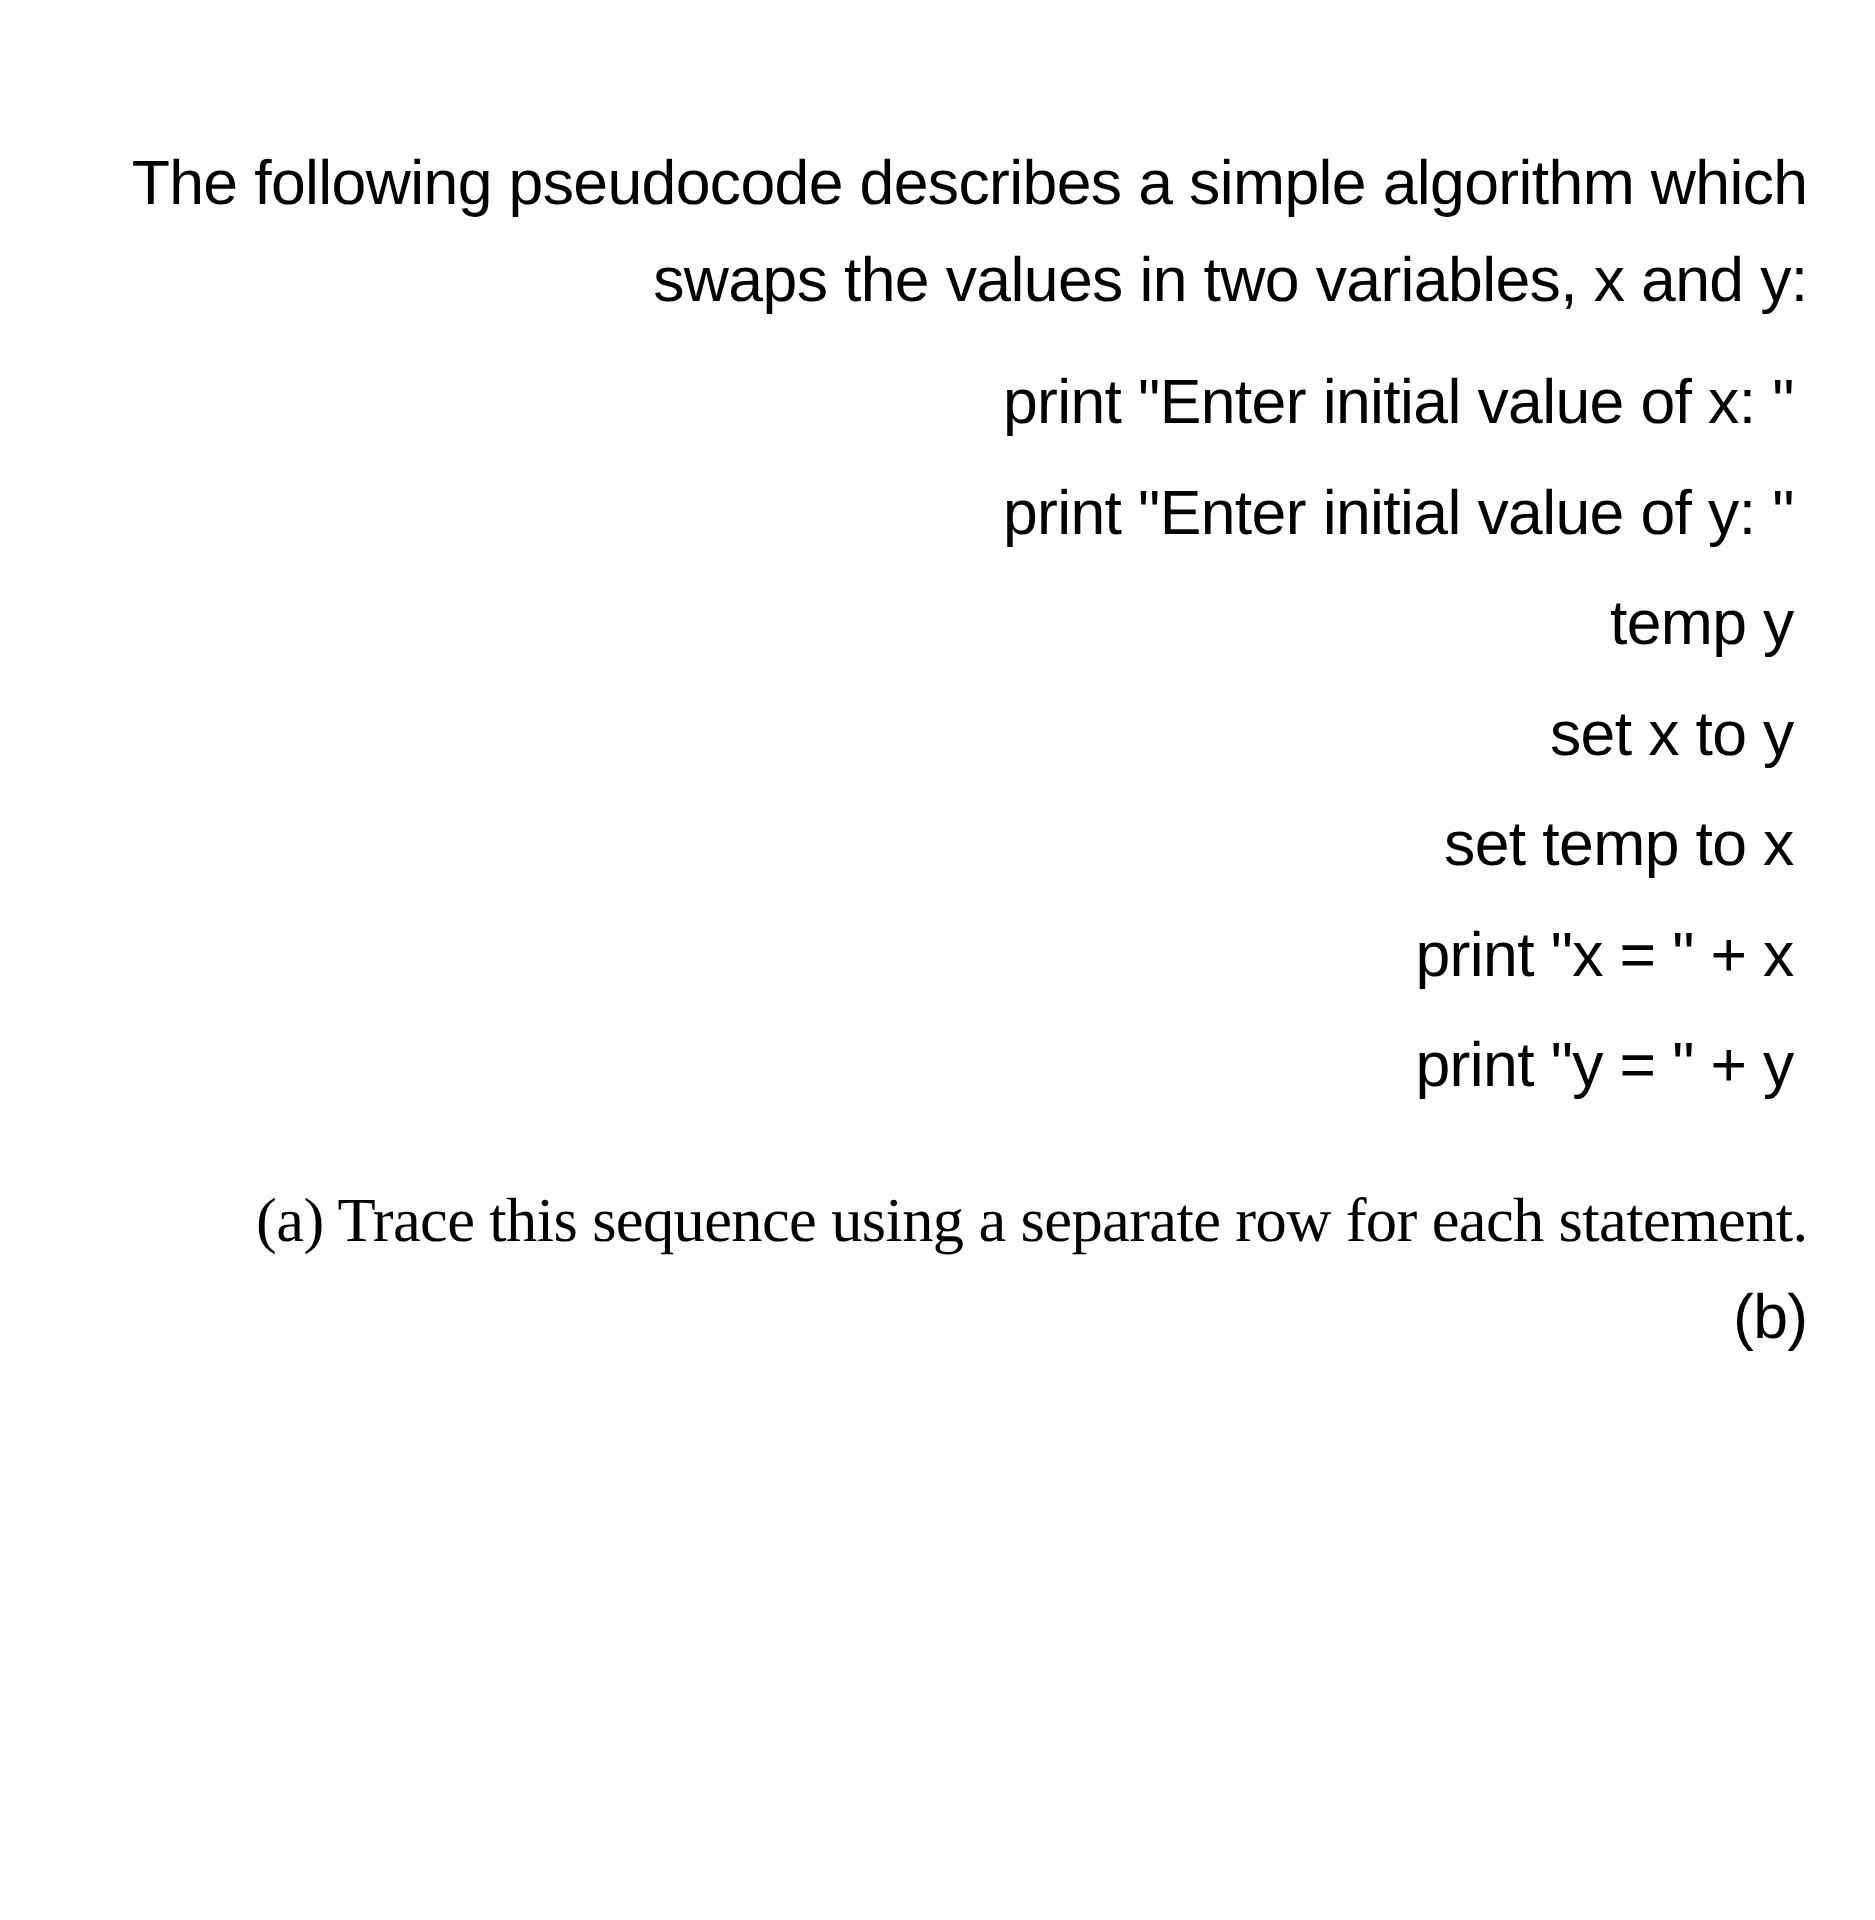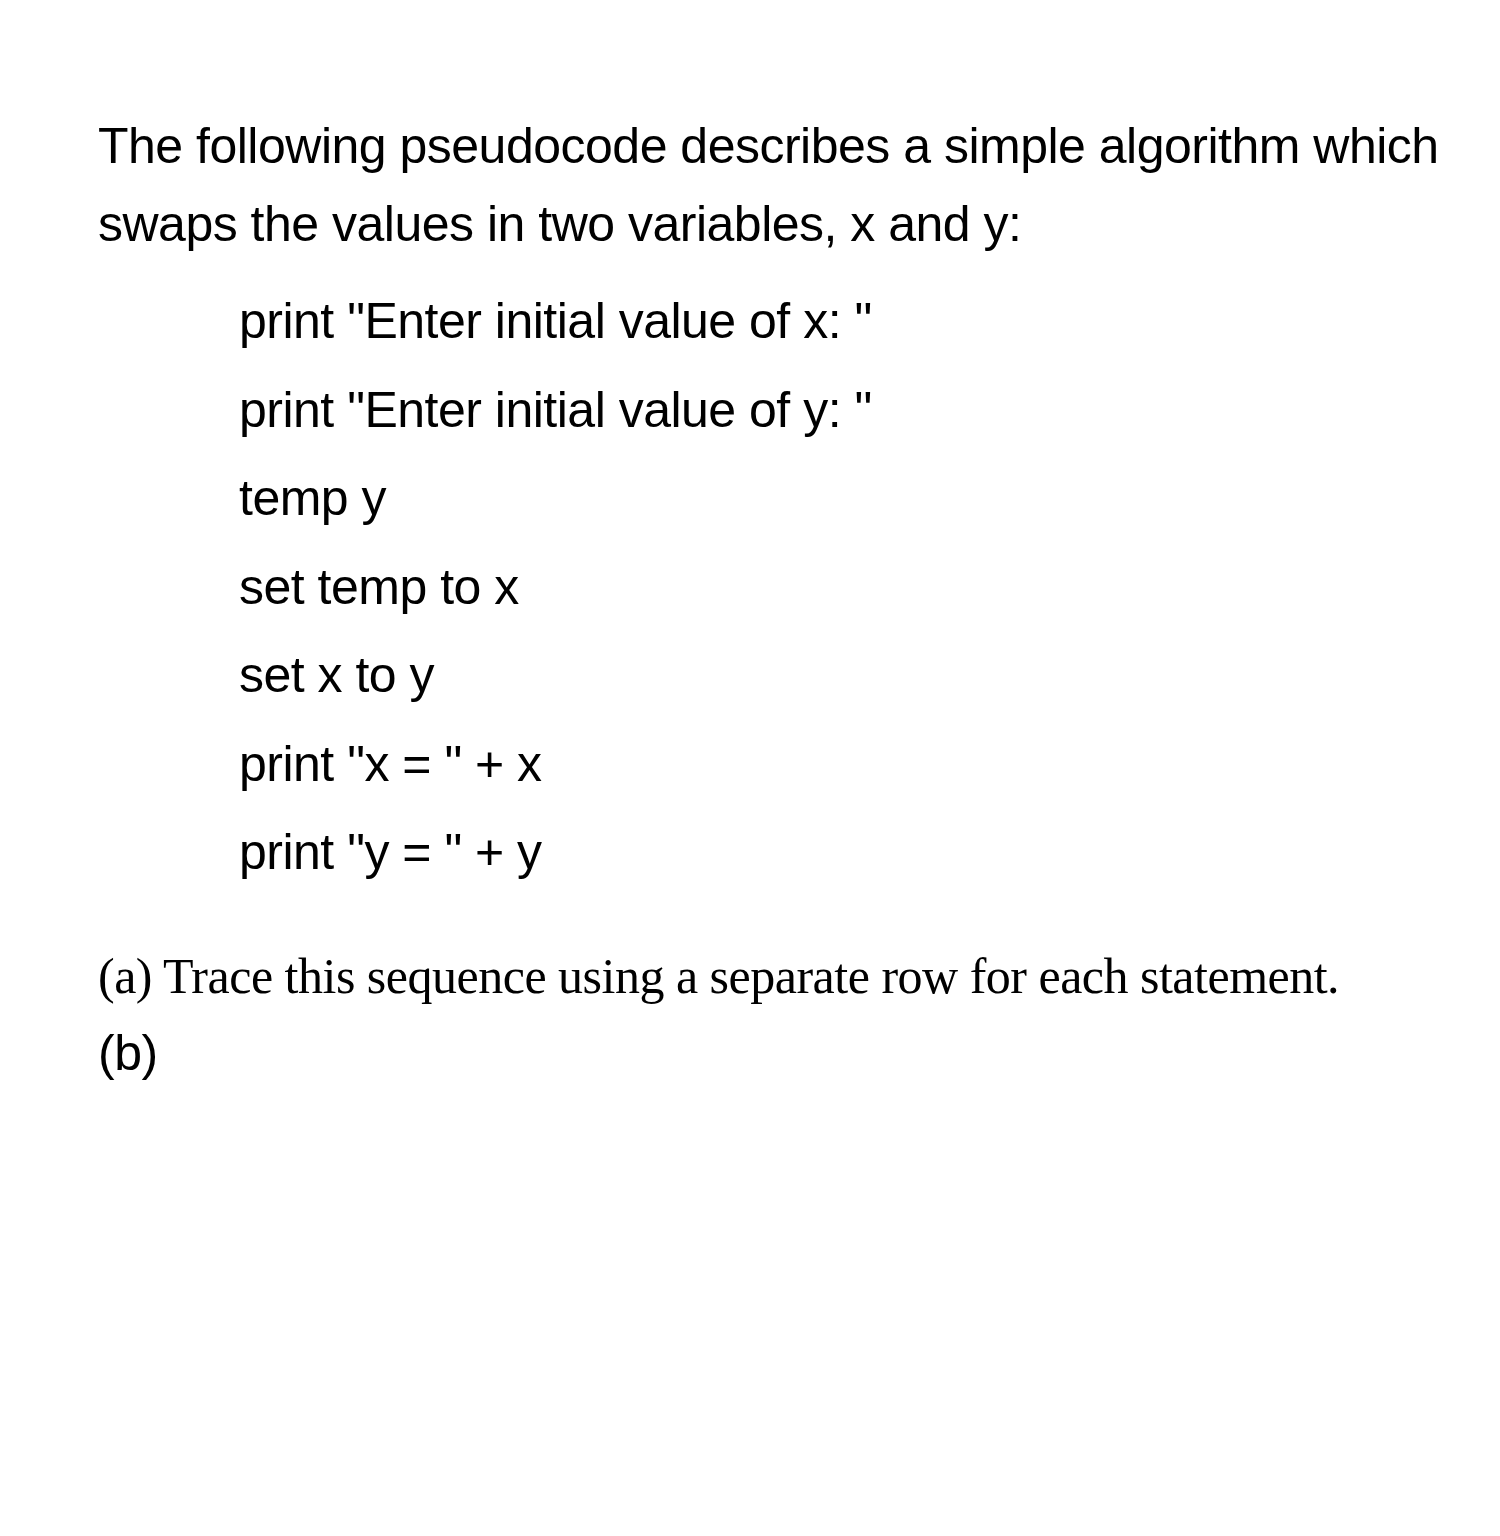--- a/index.html
+++ b/index.html
@@ -1,18 +1,19 @@
 <!DOCTYPE html>
 <html><head>
   <meta charset="utf-8">
   <style>
     * {
       margin: 11px;
       padding: 0;
       box-sizing: border-box;
+      text-align: right;
     }
     body {
       width: 1500px;
       height: 1536px;
       background: #ffffff;
       font-family: -apple-system, BlinkMacSystemFont, "Segoe UI", Helvetica, Arial, sans-serif;
       color: #000000;
       padding: 75px 65px;
       font-size: 50px;
       line-height: 1.55;
@@ -38,20 +39,20 @@
   </style>
 </head>
 <body>
 
 <p class="intro">The following pseudocode describes a simple algorithm which swaps the values in two variables, x and y:</p>
 
 <div class="code-block">
   <div class="code-line">print "Enter initial value of x: "</div>
   <div class="code-line">print "Enter initial value of y: "</div>
   <div class="code-line">temp y</div>
+  <div class="code-line">set x to y</div>
   <div class="code-line">set temp to x</div>
-  <div class="code-line">set x to y</div>
   <div class="code-line">print "x = " + x</div>
   <div class="code-line">print "y = " + y</div>
 </div>
 
 <p class="question-a">(a) Trace this sequence using a separate row for each statement.</p>
 <p class="question-b">(b)</p>
 
 </body></html>

